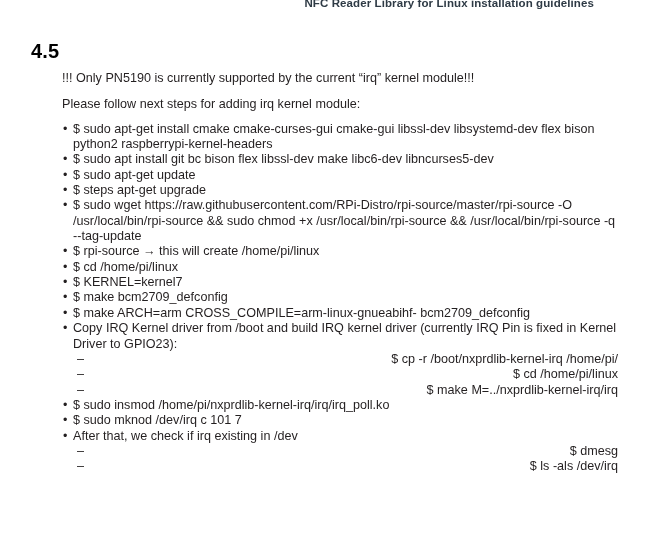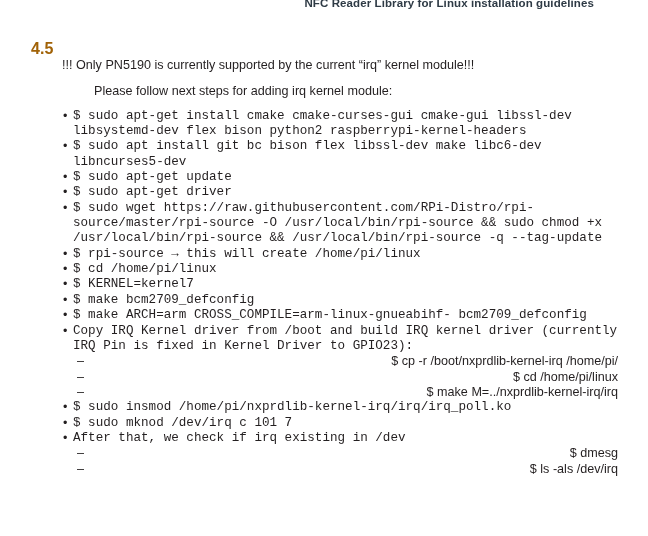--- a/index.html
+++ b/index.html
@@ -38,49 +38,48 @@
     white-space: nowrap;
   }
 
   
   .section-heading {
     position: absolute;
     top: 40px;
     left: 31px;
     display: flex;
     align-items: baseline;
-    font-size: 16px;
+    font-size: 20px;
     font-weight: bold;
-    color: #a16207;
+    color: #000000;
     letter-spacing: 0.1px;
     white-space: nowrap;
   }
   .section-number {
     width: 38px;
     flex: 0 0 38px;
   }
   .section-title { }
 
   
   .content {
     position: absolute;
-    top: 58px;
+    top: 71px;
     left: 62px;
     width: 556px;
   }
   .para {
     font-size: 12.6px;
     line-height: 15.6px;
     margin: 0 0 10.5px 0;
     color: #231f20;
     white-space: nowrap;
   }
   .para.second {
     margin-bottom: 9px;
-    margin-left: 32px;
   }
 
   
   ul.bullets {
     list-style: none;
     margin: 0;
     padding: 0;
   }
   li.bullet {
     position: relative;
@@ -91,21 +90,20 @@
   }
   li.bullet > .marker {
     position: absolute;
     left: 1px;
     top: 0;
     font-size: 12.6px;
     line-height: 15.35px;
   }
   li.bullet > .text {
     display: block;
-    font-family: Liberation Mono, monospace;
   }
 
   ul.subbullets {
     list-style: none;
     margin: 0;
     padding: 0;
   }
   li.subbullet {
     position: relative;
     padding-left: 25px;
@@ -150,21 +148,21 @@
         <li class="bullet">
           <span class="marker">•</span>
           <span class="text">$ sudo apt install git bc bison flex libssl-dev make libc6-dev libncurses5-dev</span>
         </li>
         <li class="bullet">
           <span class="marker">•</span>
           <span class="text">$ sudo apt-get update</span>
         </li>
         <li class="bullet">
           <span class="marker">•</span>
-          <span class="text">$ sudo apt-get driver</span>
+          <span class="text">$ steps apt-get upgrade</span>
         </li>
         <li class="bullet">
           <span class="marker">•</span>
           <span class="text">$ sudo wget https://raw.githubusercontent.com/RPi-Distro/rpi-source/master/rpi-source -O /usr/local/bin/rpi-source &amp;&amp; sudo chmod +x /usr/local/bin/rpi-source &amp;&amp; /usr/local/bin/rpi-source -q --tag-update</span>
         </li>
         <li class="bullet">
           <span class="marker">•</span>
           <span class="text">$ rpi-source → this will create /home/pi/linux</span>
         </li>
         <li class="bullet">

